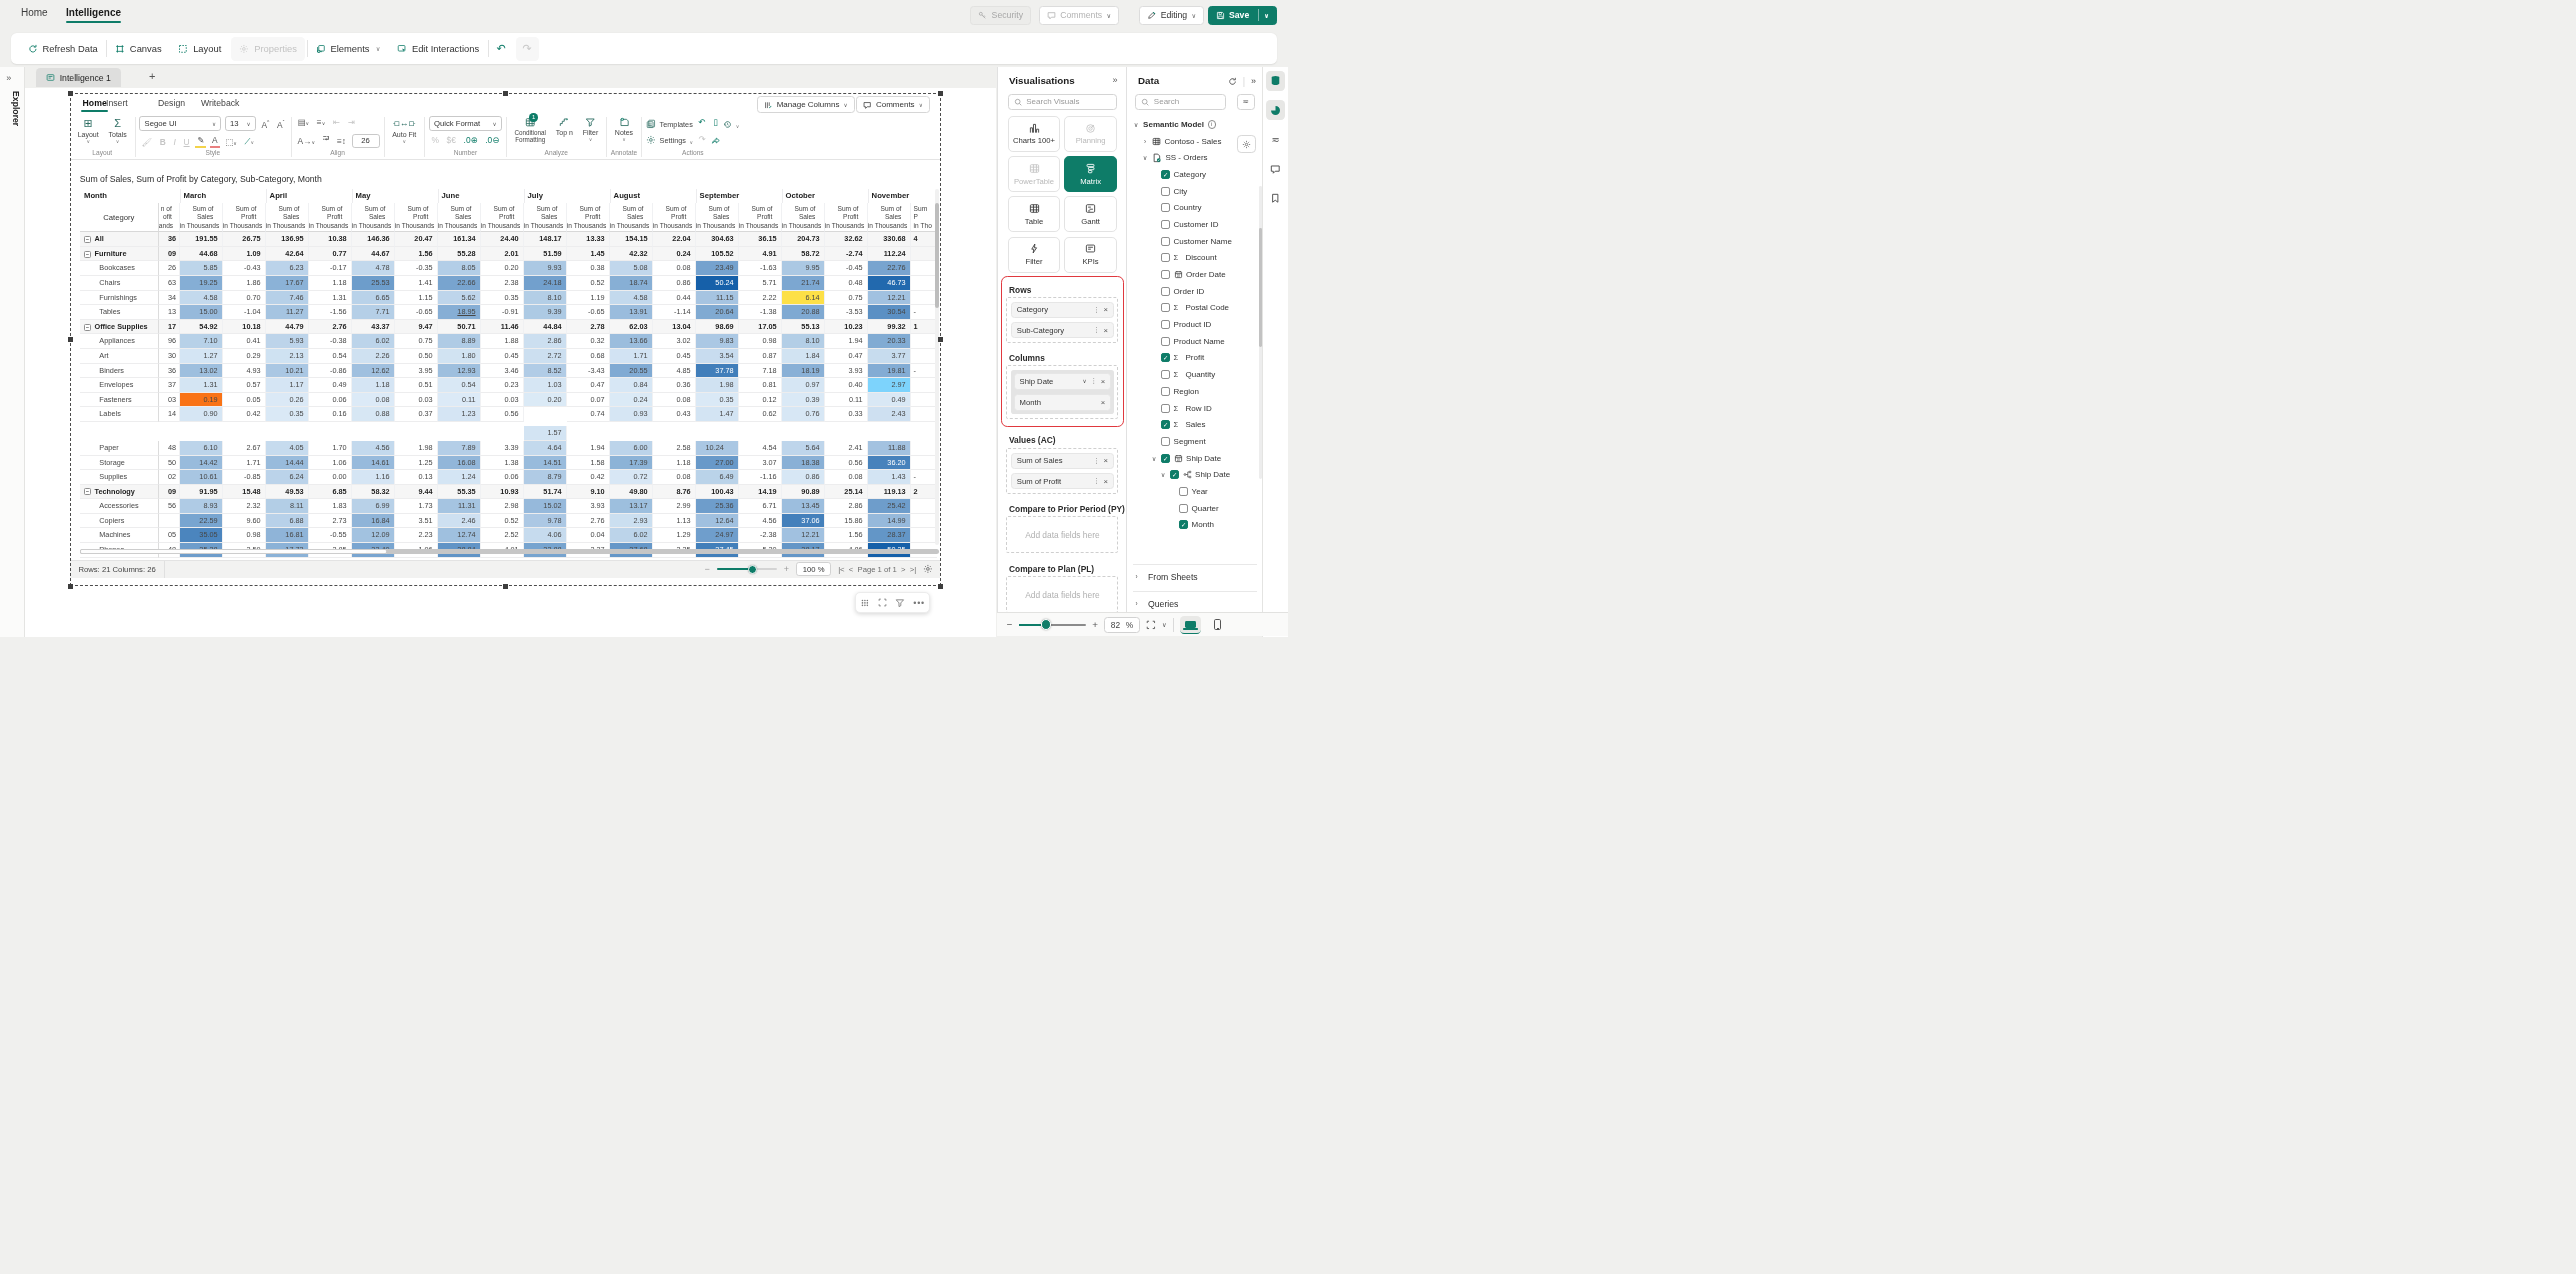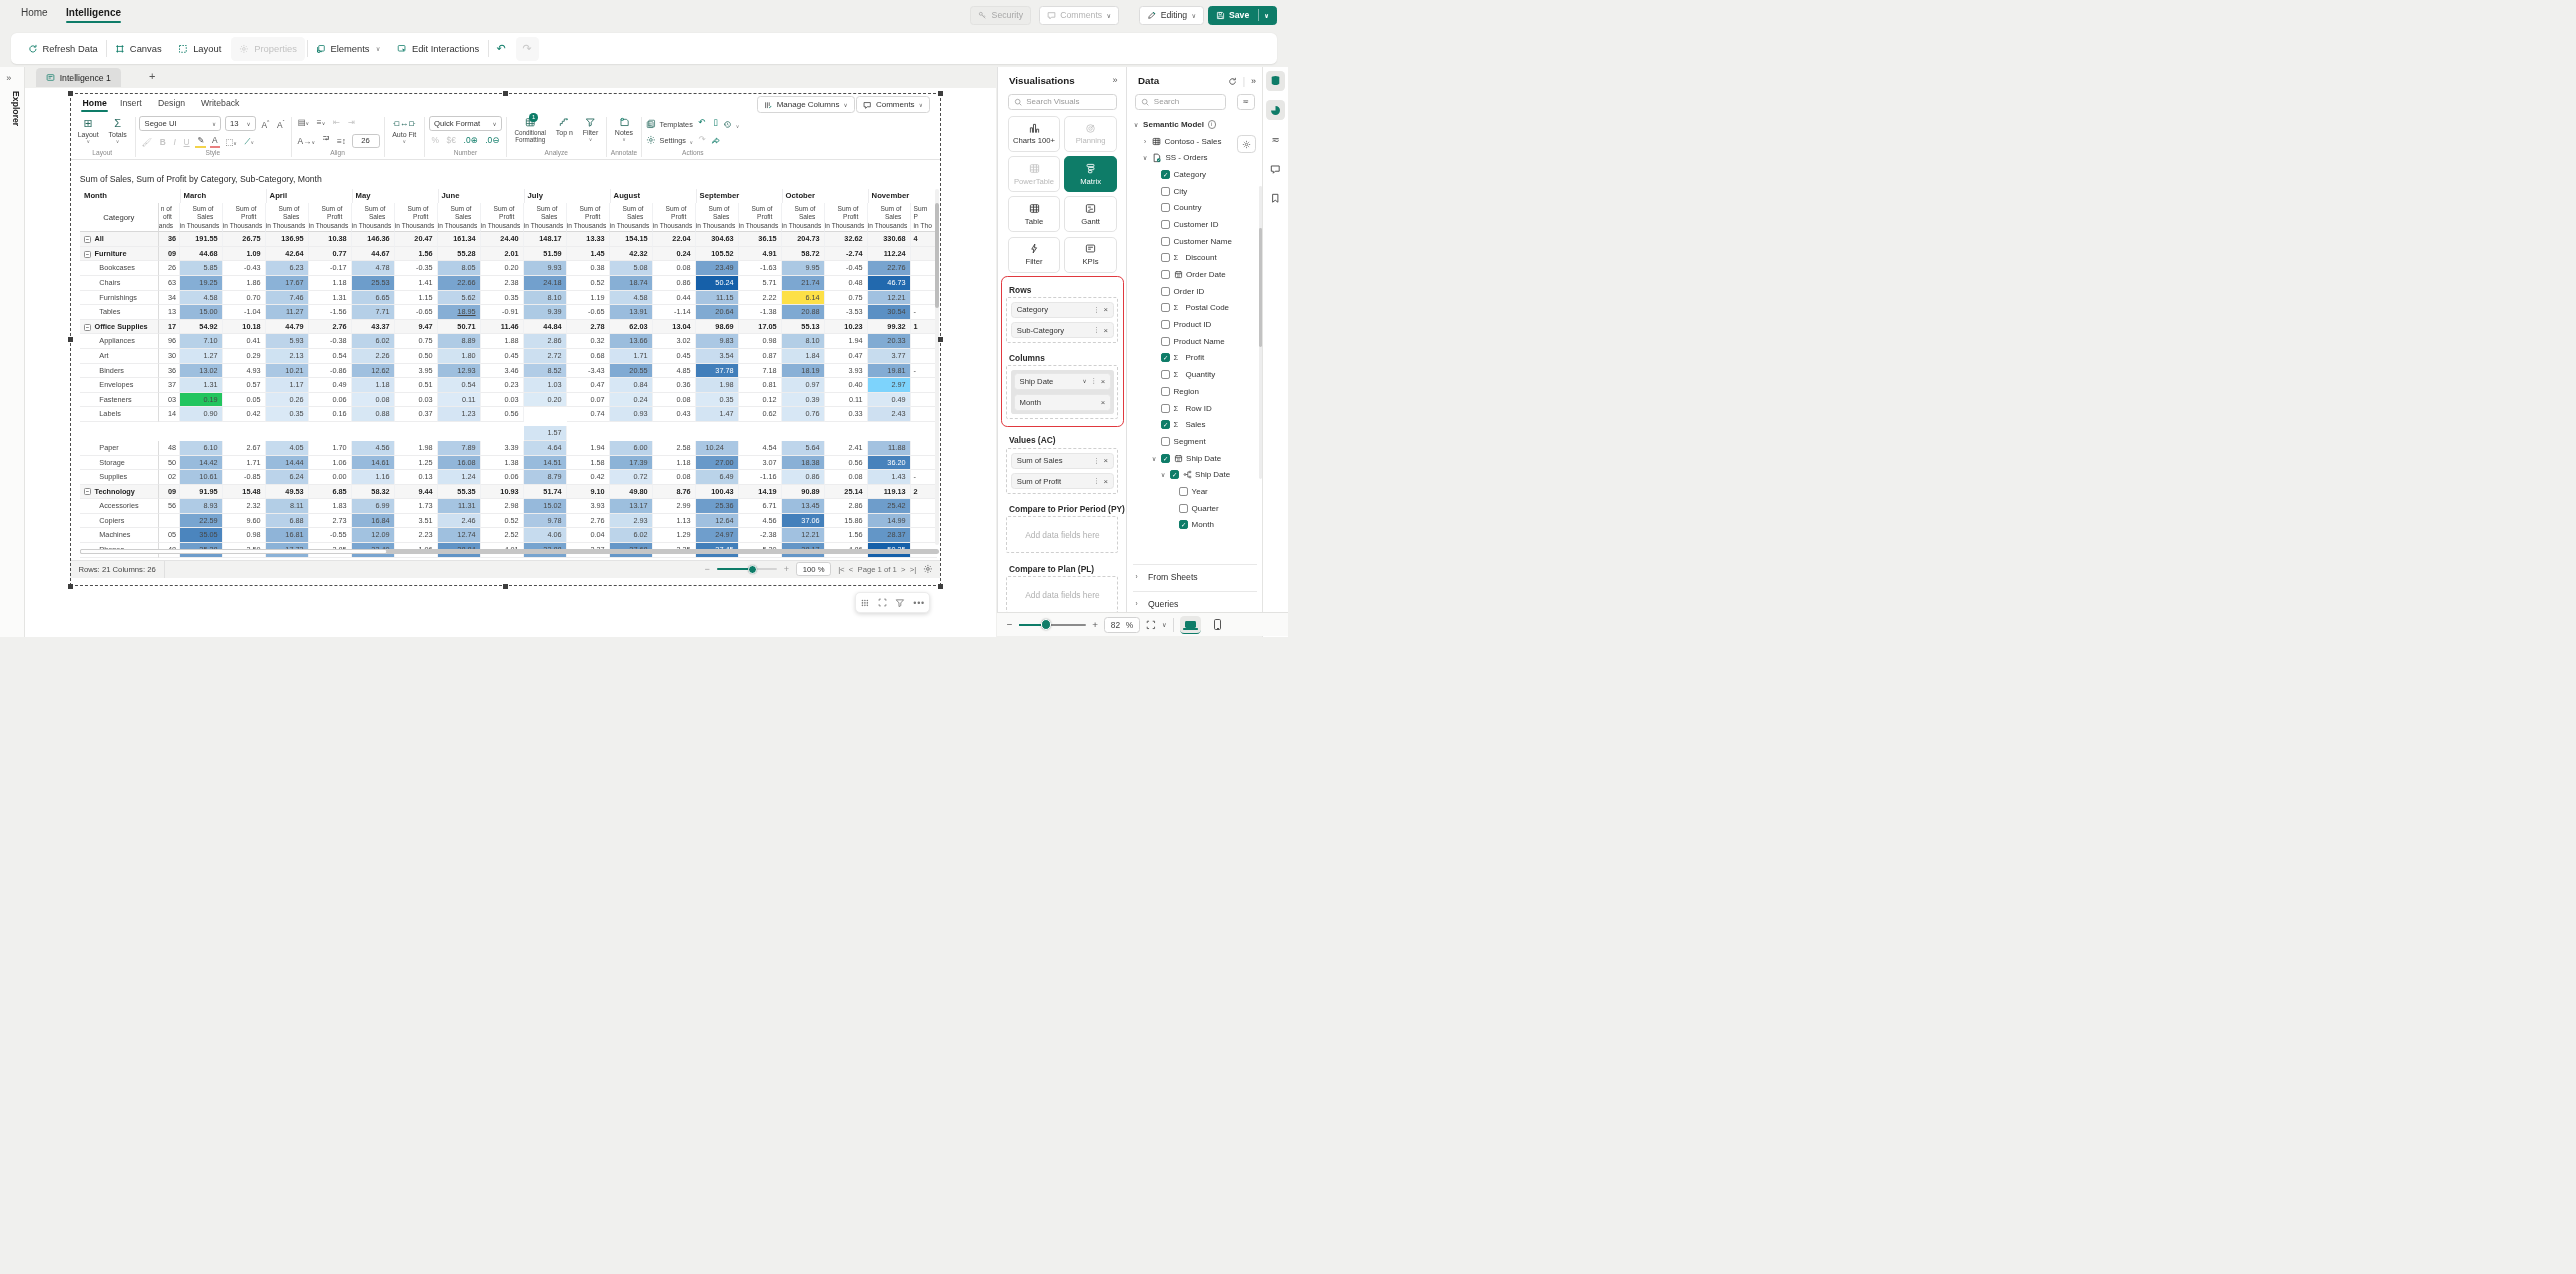--- a/index.html
+++ b/index.html
@@ -433,21 +433,21 @@
     <span>Intelligence 1</span>
   </div>
   <div id="sheet-add">+</div>
 </div>
 
 <div id="canvas">
   <div id="widget">
 
     <div id="ribbon-tabs">
       <div class="rtab active" style="left:12.6px">Home</div>
-      <div class="rtab" style="left:50px">Insert</div>
+      <div class="rtab" style="left:36px">Insert</div>
       <div class="rtab" style="left:88px">Design</div>
       <div class="rtab" style="left:131px">Writeback</div>
       <div class="rt-btn" style="right:85px">
         <svg class="ic" width="8.4" height="8.4" viewBox="0 0 12 12">
             <use href="#sy-colmanage"></use>
           </svg>
         <span>Manage Columns</span>
           <span class="chev">∨</span>
       </div>
       <div class="rt-btn" style="right:9.8px">
@@ -1030,21 +1030,21 @@
           <div class="t-cell c-val" style="background: #7dd3fc;">2.97</div>
           <div class="t-cell c-last"></div>
         </div>
         <div class="t-row body-row">
           <div class="t-cell c-lab">
             <div class="rowlab ind">
               <span>Fasteners</span>
             </div>
           </div>
           <div class="t-cell c-part">03</div>
-          <div class="t-cell c-val" style="background: #22c55e; padding-left: 12px;">0.19</div>
+          <div class="t-cell c-val" style="background: #f97316; padding-left: 12px;">0.19</div>
           <div class="t-cell c-val">0.05</div>
           <div class="t-cell c-val" style="background: rgb(219, 233, 246);">0.26</div>
           <div class="t-cell c-val">0.06</div>
           <div class="t-cell c-val" style="background: rgb(220, 234, 247);">0.08</div>
           <div class="t-cell c-val">0.03</div>
           <div class="t-cell c-val" style="background: rgb(220, 234, 247);">0.11</div>
           <div class="t-cell c-val">0.03</div>
           <div class="t-cell c-val" style="background: rgb(219, 234, 246);">0.20</div>
           <div class="t-cell c-val">0.07</div>
           <div class="t-cell c-val" style="background: rgb(219, 234, 246);">0.24</div>

